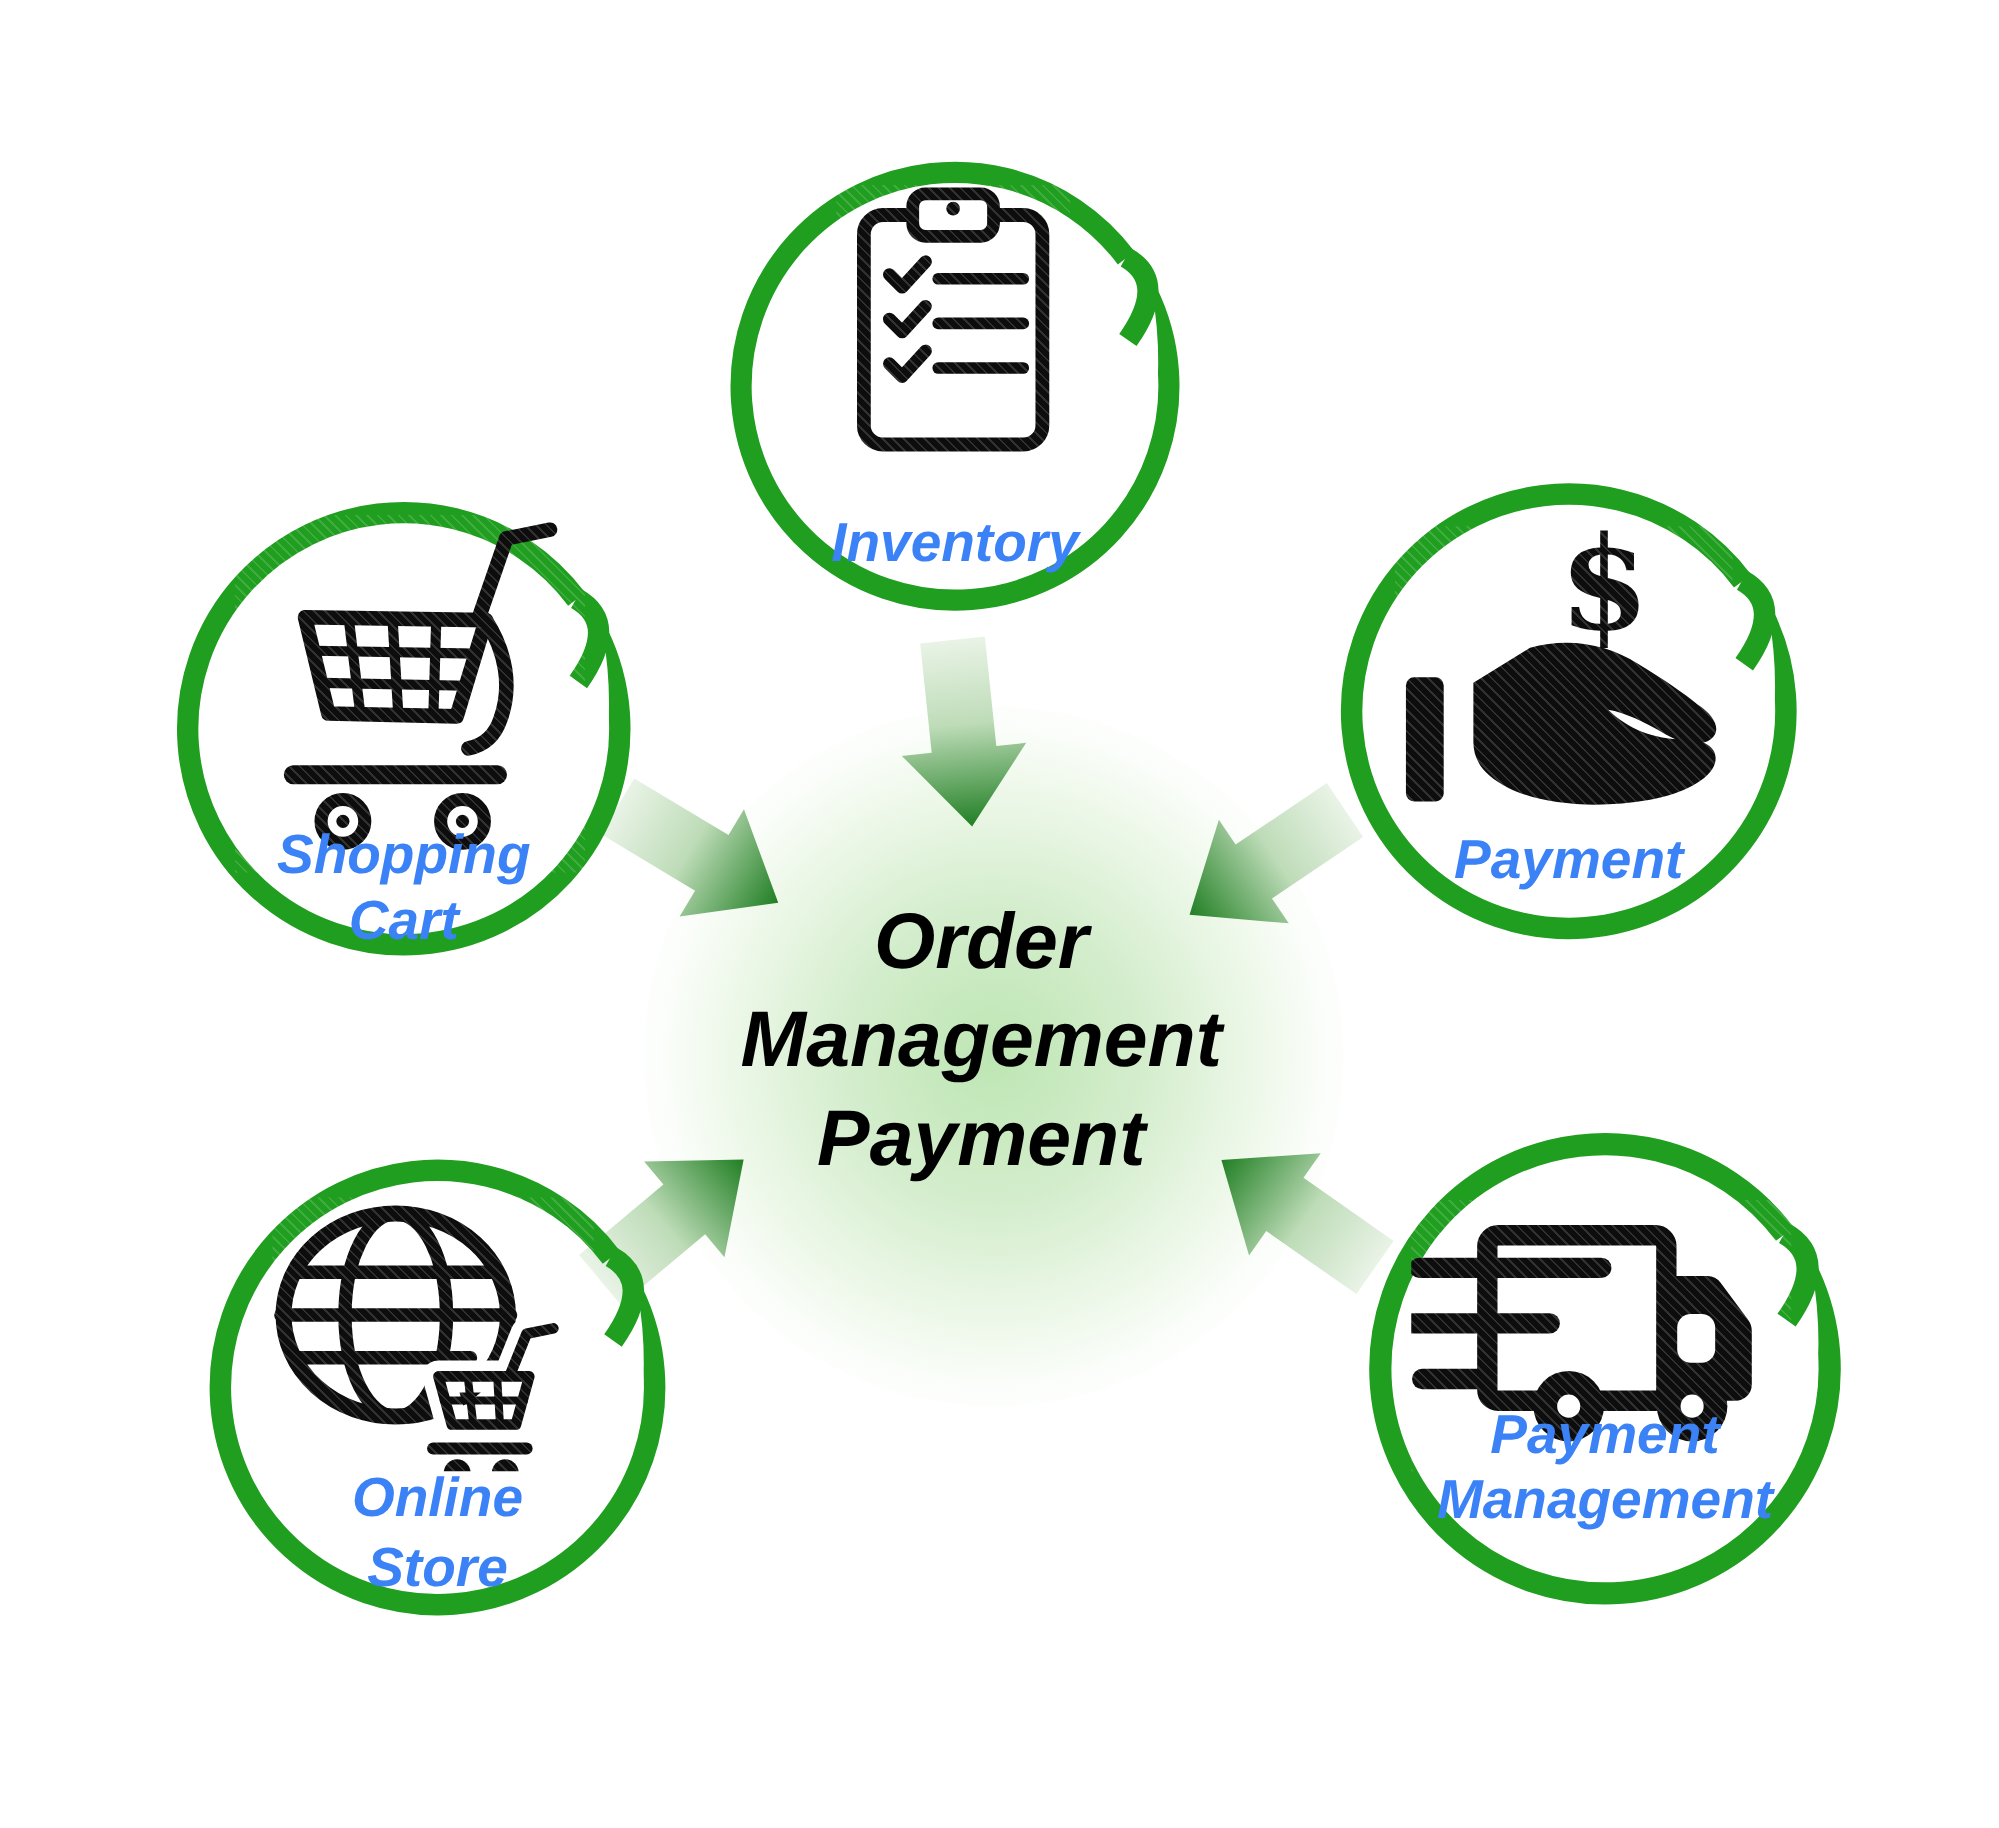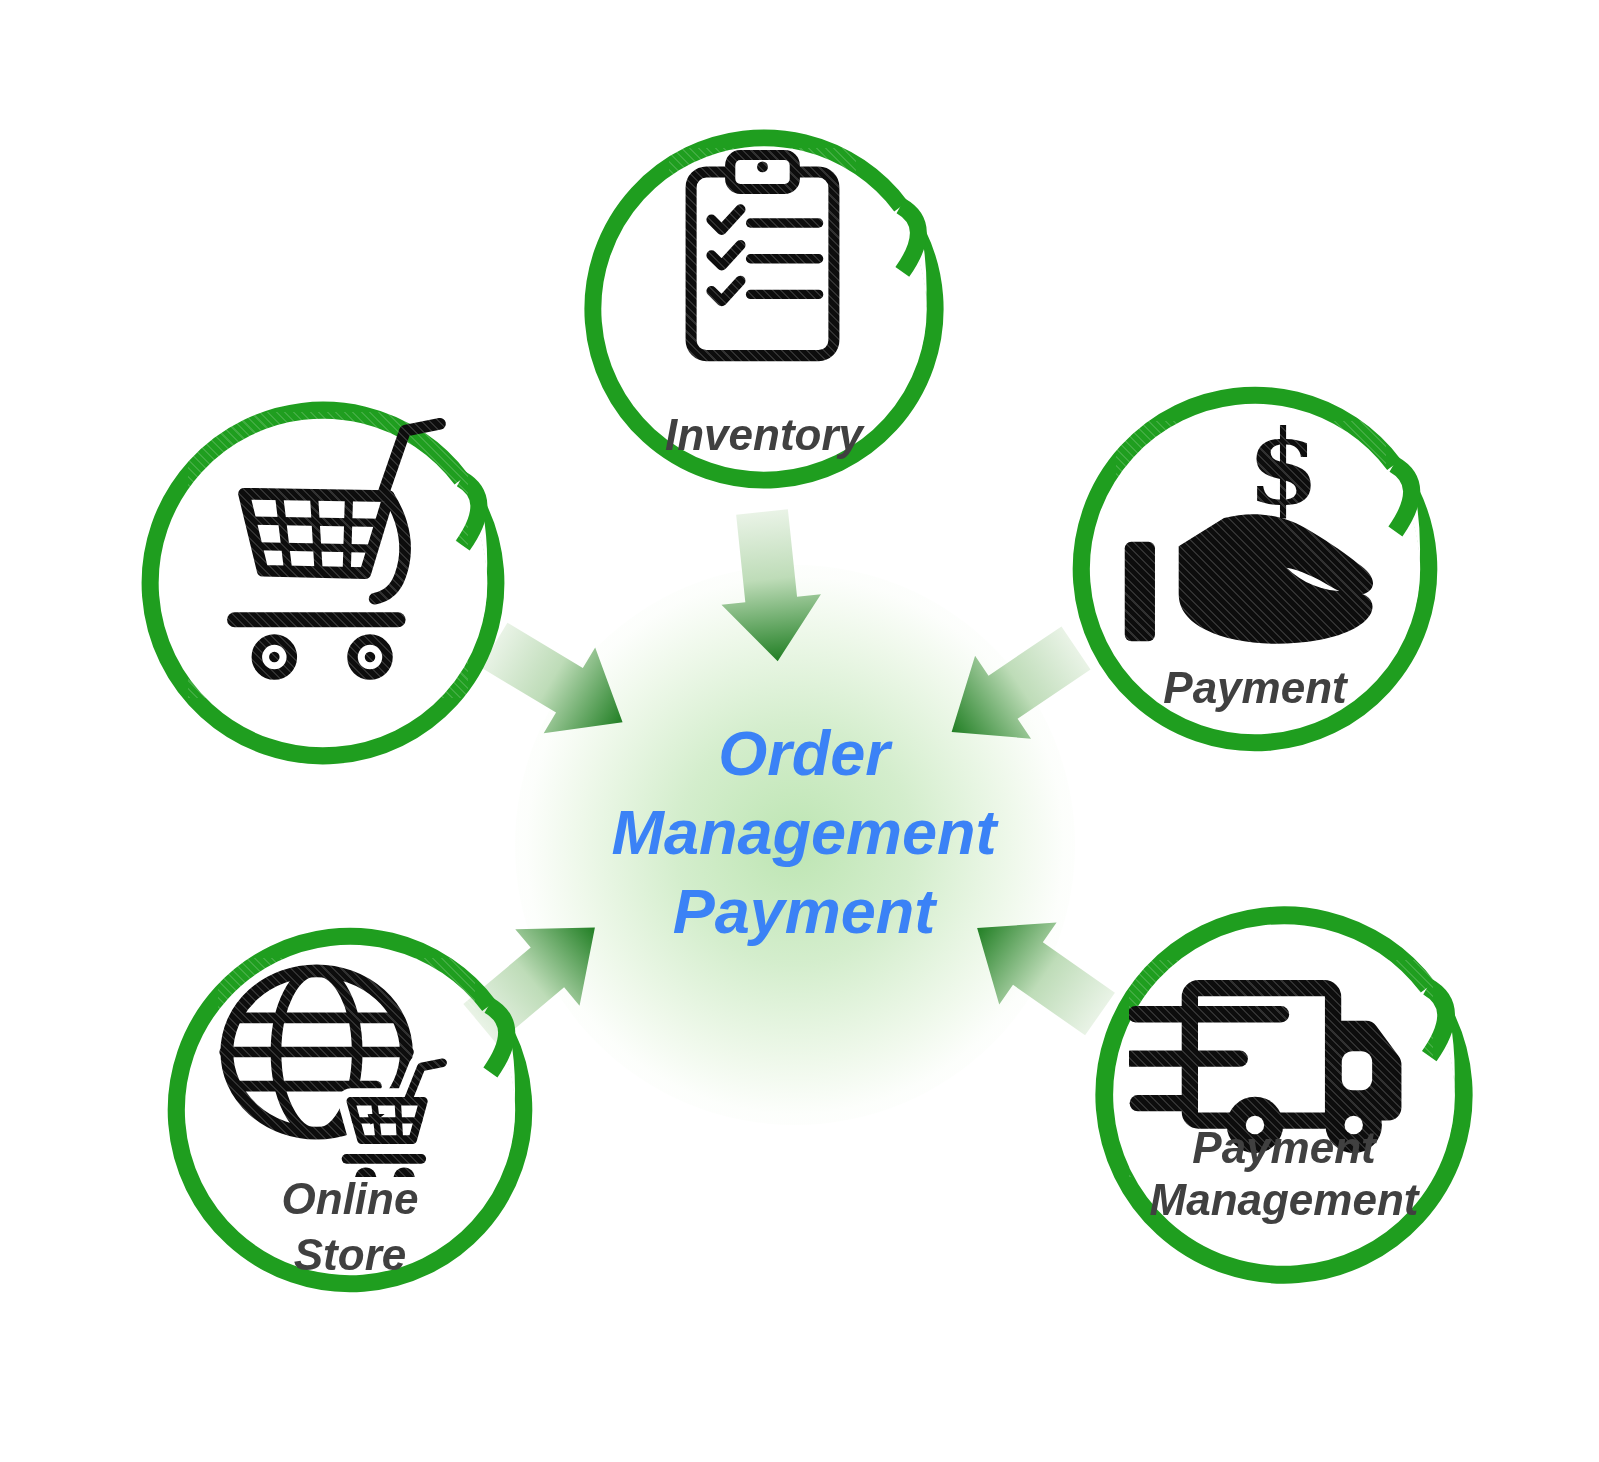--- a/index.html
+++ b/index.html
@@ -12,25 +12,25 @@
   
   #arrows{position:absolute;left:0;top:0;z-index:2;}
   
   .node{position:absolute;z-index:3;}
   .ring-svg{position:absolute;left:0;top:0;width:100%;height:100%;}
   .icon{position:absolute;}
   .icon svg{display:block;width:100%;height:100%;}
   .icon::after{content:"";position:absolute;inset:0;pointer-events:none;
         background:repeating-linear-gradient(45deg,rgba(255,255,255,.15) 0 1.5px,transparent 1.5px 6px);}
   .label{position:absolute;left:0;width:100%;text-align:center;font-weight:bold;font-style:italic;
-         color:#404040;font-size:44px;line-height:52px;}
+         color:#3b82f6;font-size:44px;line-height:52px;}
   .label span{display:block;}
   
-  #center-title{position:absolute;left:504px;top:714px;width:600px;z-index:4;text-align:center;
-        font-weight:bold;font-style:italic;color:#3b82f6;font-size:63px;line-height:79px;}
+  #center-title{position:absolute;left:485px;top:714px;width:600px;z-index:4;text-align:center;
+        font-weight:bold;font-style:italic;color:#000000;font-size:63px;line-height:79px;}
   #center-title span{display:block;}
   
   #watermark{position:absolute;left:100px;top:636px;z-index:6;pointer-events:none;
         font-weight:bold;font-size:220px;line-height:220px;letter-spacing:24px;
         color:rgba(90,90,90,0.135);white-space:nowrap;}
 </style>
 </head>
 <body>
 
 <div id="canvas">
@@ -108,20 +108,24 @@
         <path d="M138,72 L136,138" stroke-width="7"></path>
         <path d="M55,93 L165,95" stroke-width="7"></path>
         <path d="M60,115 L159,117" stroke-width="7"></path>
         <path d="M172,72 C186,94 190,118 182,140 C178,152 170,158 160,160" stroke-width="10"></path>
         <path d="M40,178 H180" stroke-width="13"></path>
         <circle cx="74" cy="210" r="15" stroke-width="9"></circle>
         <circle cx="74" cy="210" r="4.5" fill="#0d0d0d" stroke="none"></circle>
         <circle cx="156" cy="210" r="15" stroke-width="9"></circle>
         <circle cx="156" cy="210" r="4.5" fill="#0d0d0d" stroke="none"></circle>
       </svg>
+    </div>
+    <div class="label" style="top:275px;line-height:53px;">
+      <span>Shopping</span>
+      <span>Cart</span>
     </div>
   </div>
 
   <div class="node" style="left:1053px;top:367px;width:404px;height:404px;">
     <svg class="ring-svg" viewBox="0 0 200 200">
         <use href="#ring"></use>
       </svg>
     <div class="icon" style="left:63px;top:54px;width:270px;height:232px;">
       <svg viewBox="0 0 250 215">
         <text x="155" y="76" text-anchor="middle" font-family="DejaVu Serif, serif" font-weight="bold" font-size="96" fill="#0d0d0d">$</text>

